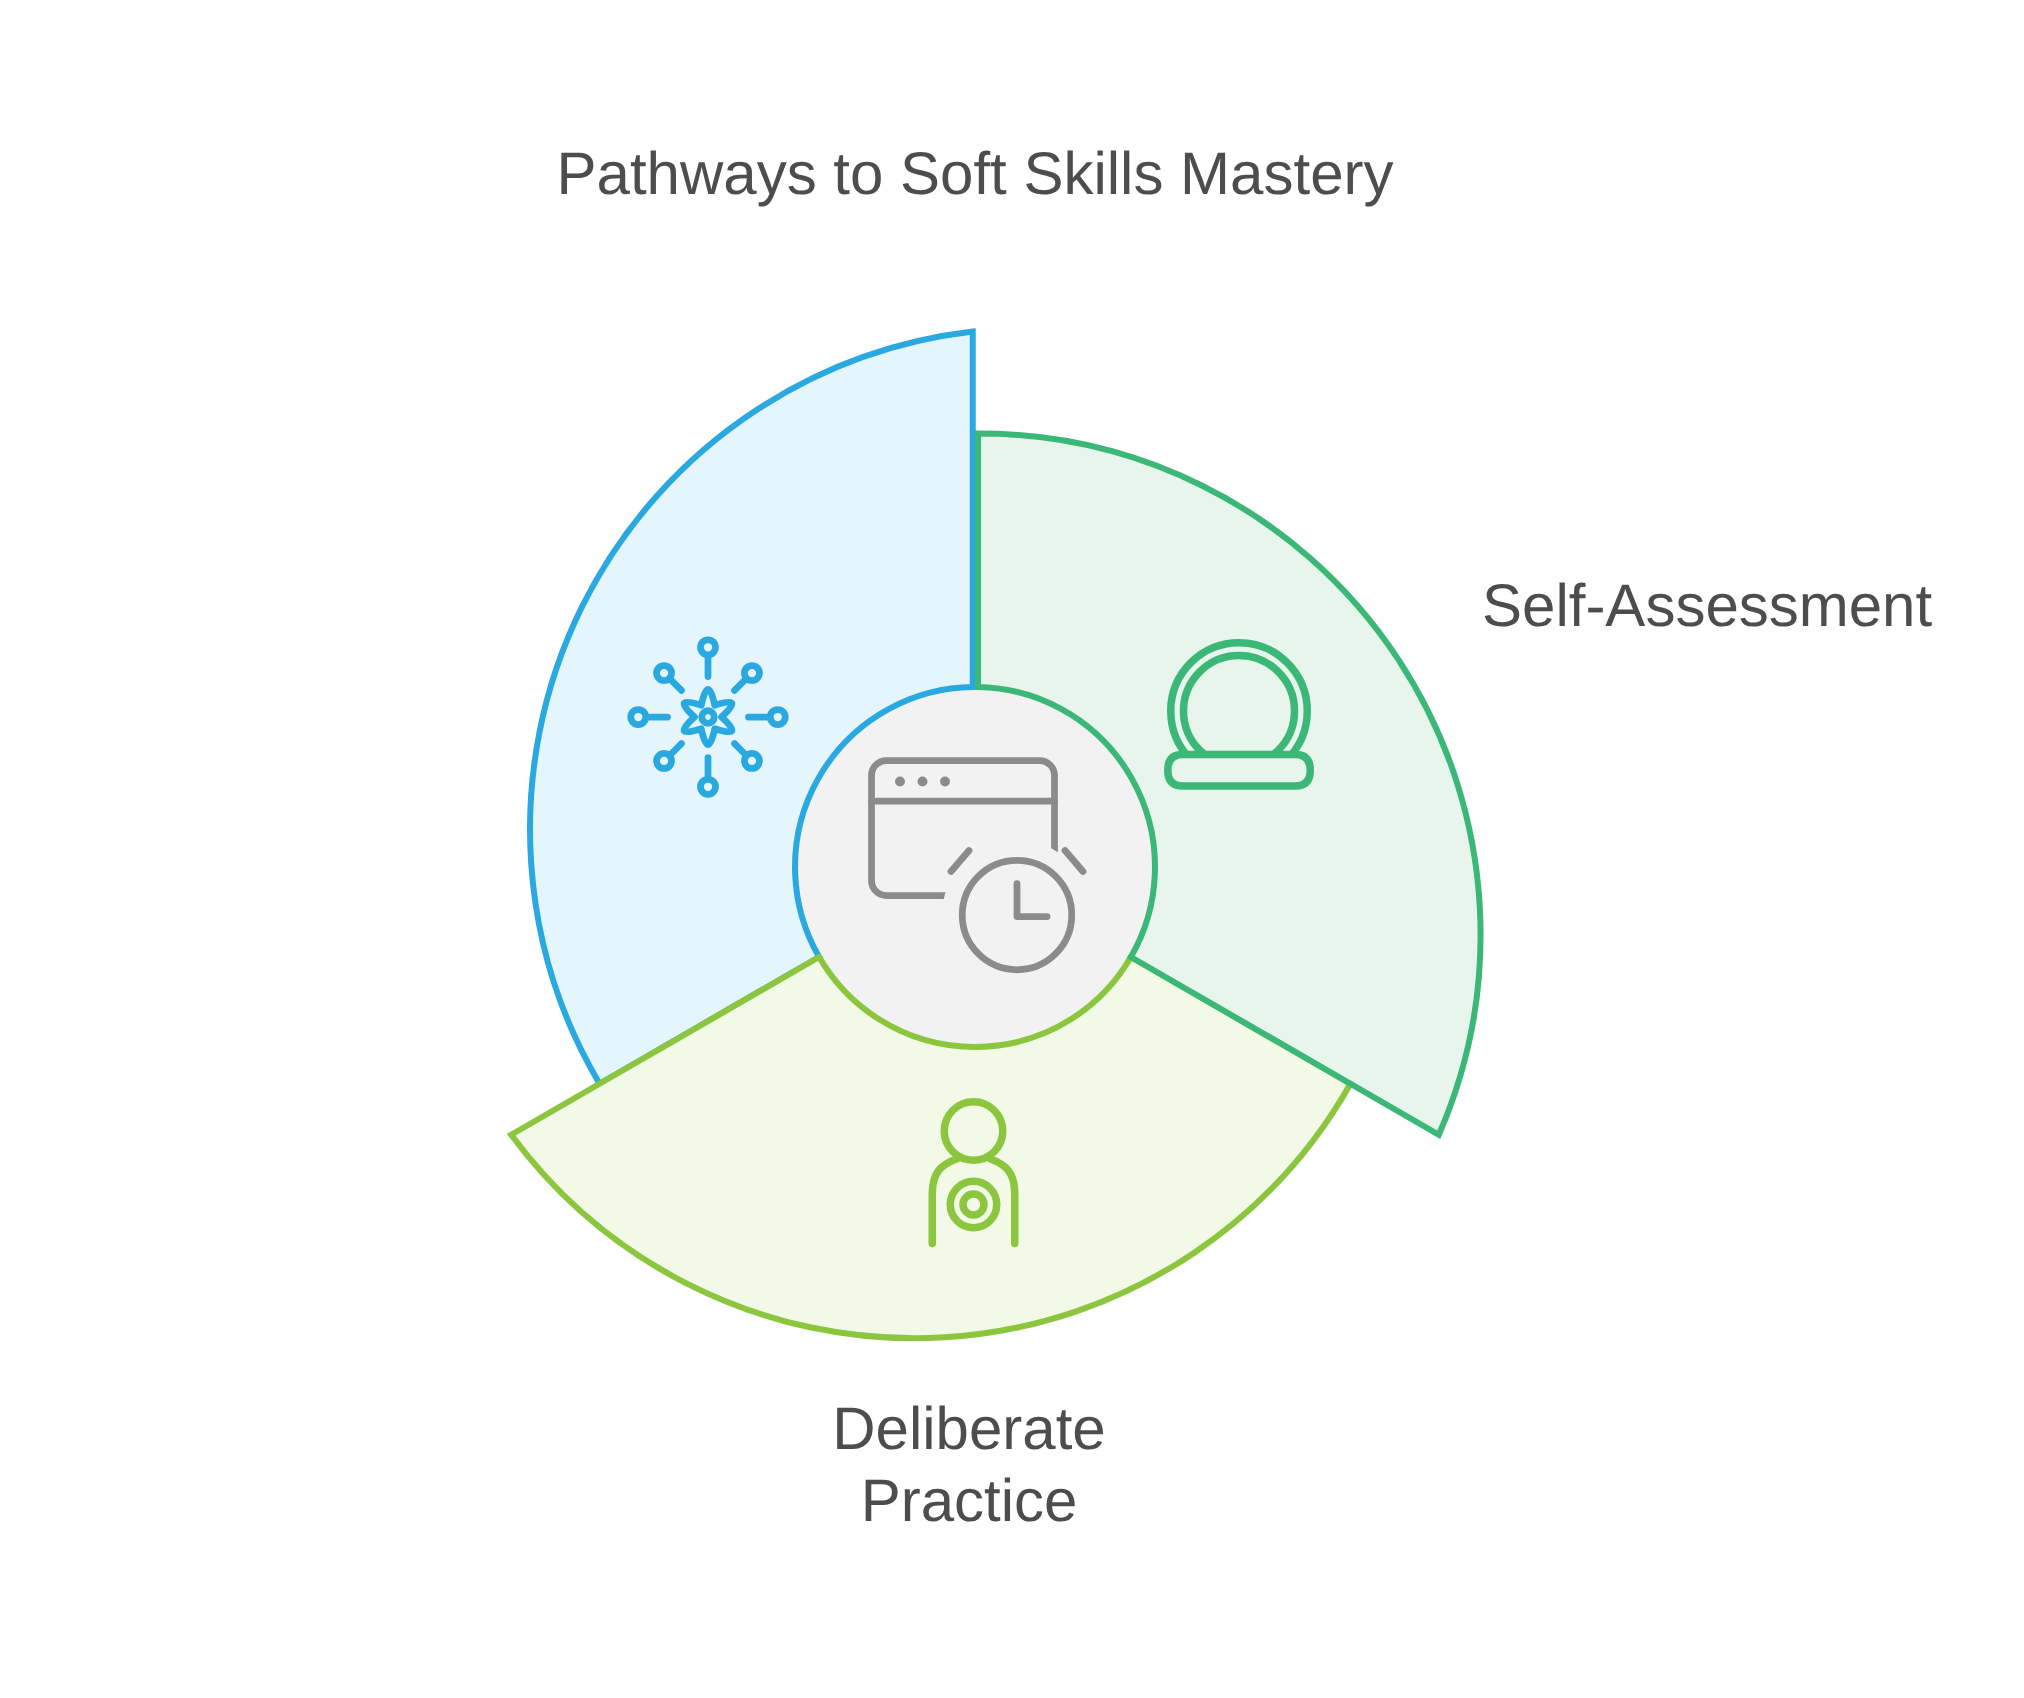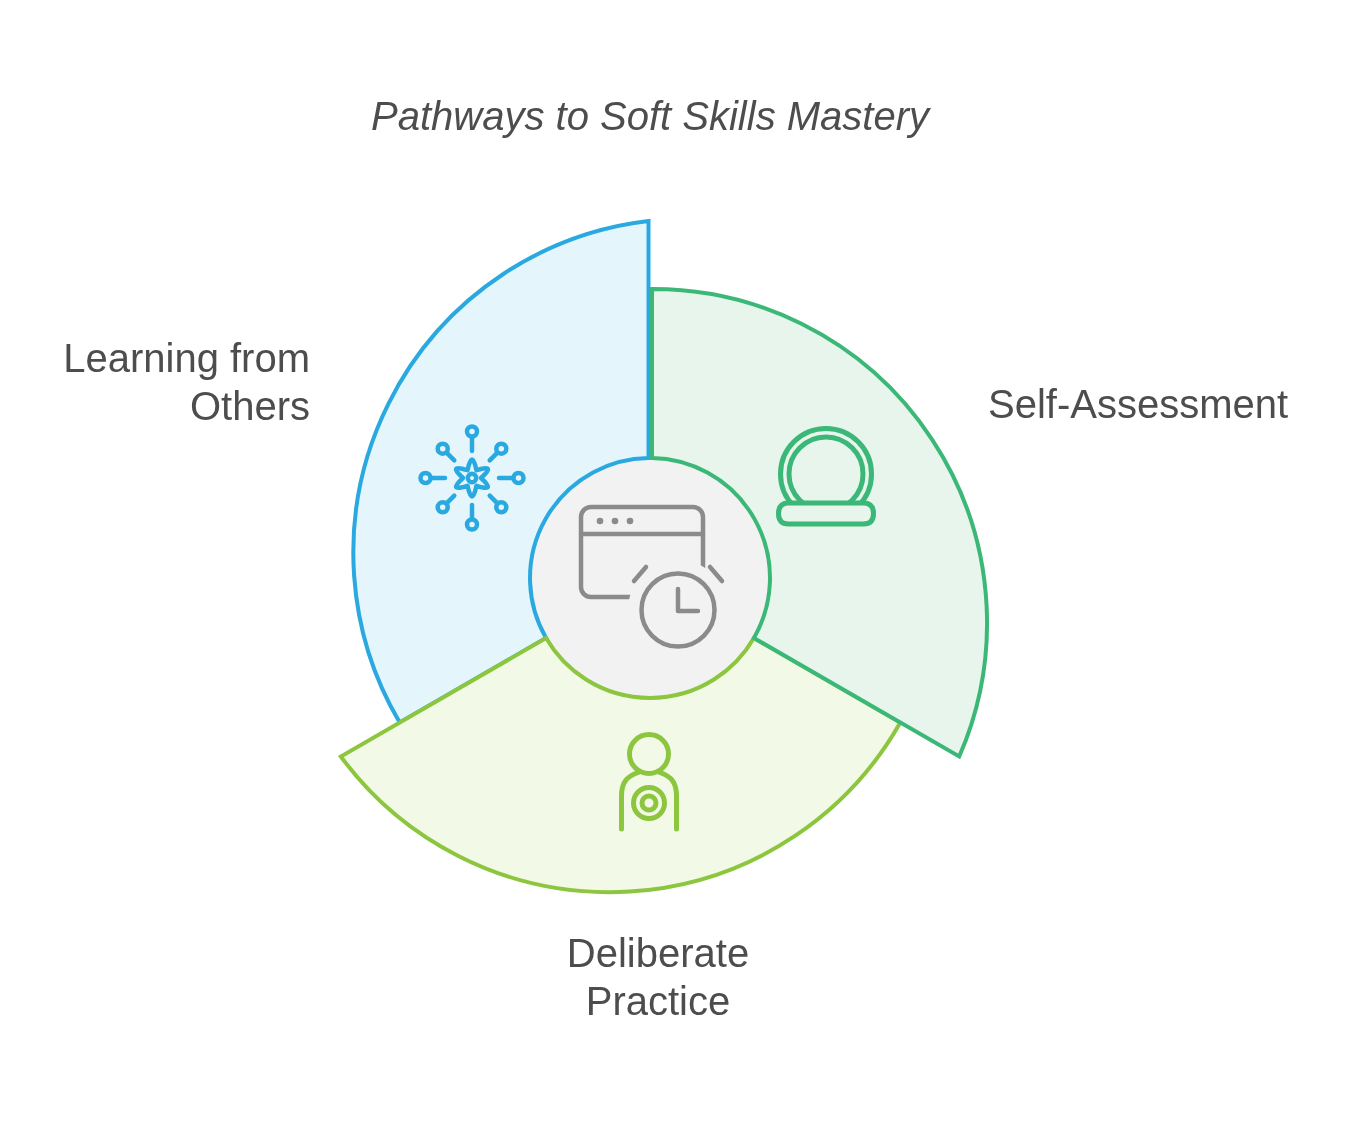--- a/index.html
+++ b/index.html
@@ -21,30 +21,29 @@
     width:1349px;height:1132px;
     background:var(--color-background);
     overflow:hidden;
   }
   .canvas svg{position:absolute;left:0;top:0;}
   .diagram-title{
     position:absolute;left:250px;top:92px;width:800px;
     text-align:center;
     font-size:40px;line-height:48px;color:var(--color-text);
     white-space:pre-line;
-    font-style:italic;
   }
   .seg-label{
     position:absolute;
     font-size:40px;line-height:48px;color:var(--color-text);
     white-space:pre-line;
   }
   .label-learning{right:1039px;top:334px;text-align:right;}
   .label-self{left:988px;top:380px;text-align:right;}
-  .label-deliberate{left:458px;top:929px;width:400px;text-align:center;}
+  .label-deliberate{left:446px;top:929px;width:400px;text-align:center;}
 
   .wedge{stroke-width:4;stroke-linejoin:miter;}
   .wedge-blue{fill:var(--color-blue-fill);stroke:var(--color-blue);}
   .wedge-green{fill:var(--color-green-fill);stroke:var(--color-green);}
   .wedge-lime{fill:var(--color-lime-fill);stroke:var(--color-lime);}
   .hub{fill:var(--color-hub-fill);}
 
   .icon-blue{stroke:var(--color-blue);fill:none;stroke-width:4.5;stroke-linecap:round;stroke-linejoin:round;}
   .icon-green{stroke:var(--color-green);fill:none;stroke-width:5;stroke-linecap:round;stroke-linejoin:round;}
   .icon-green .dish{fill:var(--color-green-fill);}
@@ -112,19 +111,17 @@
       <circle class="fill-dot" cx="615" cy="521" r="3.3"></circle>
       <circle class="fill-dot" cx="630" cy="521" r="3.3"></circle>
       <circle class="eraser" cx="678" cy="610" r="50"></circle>
       <circle cx="678" cy="610" r="36.5"></circle>
       <path d="M 678 589 L 678 611 L 698 611"></path>
       <path d="M 634 581 L 646 567"></path>
       <path d="M 710 567 L 722 581"></path>
     </g>
   </svg>
 
-  <div class="seg-label label-learning">Learning from
-Others</div>
   <div class="seg-label label-self">Self-Assessment</div>
   <div class="seg-label label-deliberate">Deliberate
 Practice</div>
 
 </div>
 
 </body></html>

